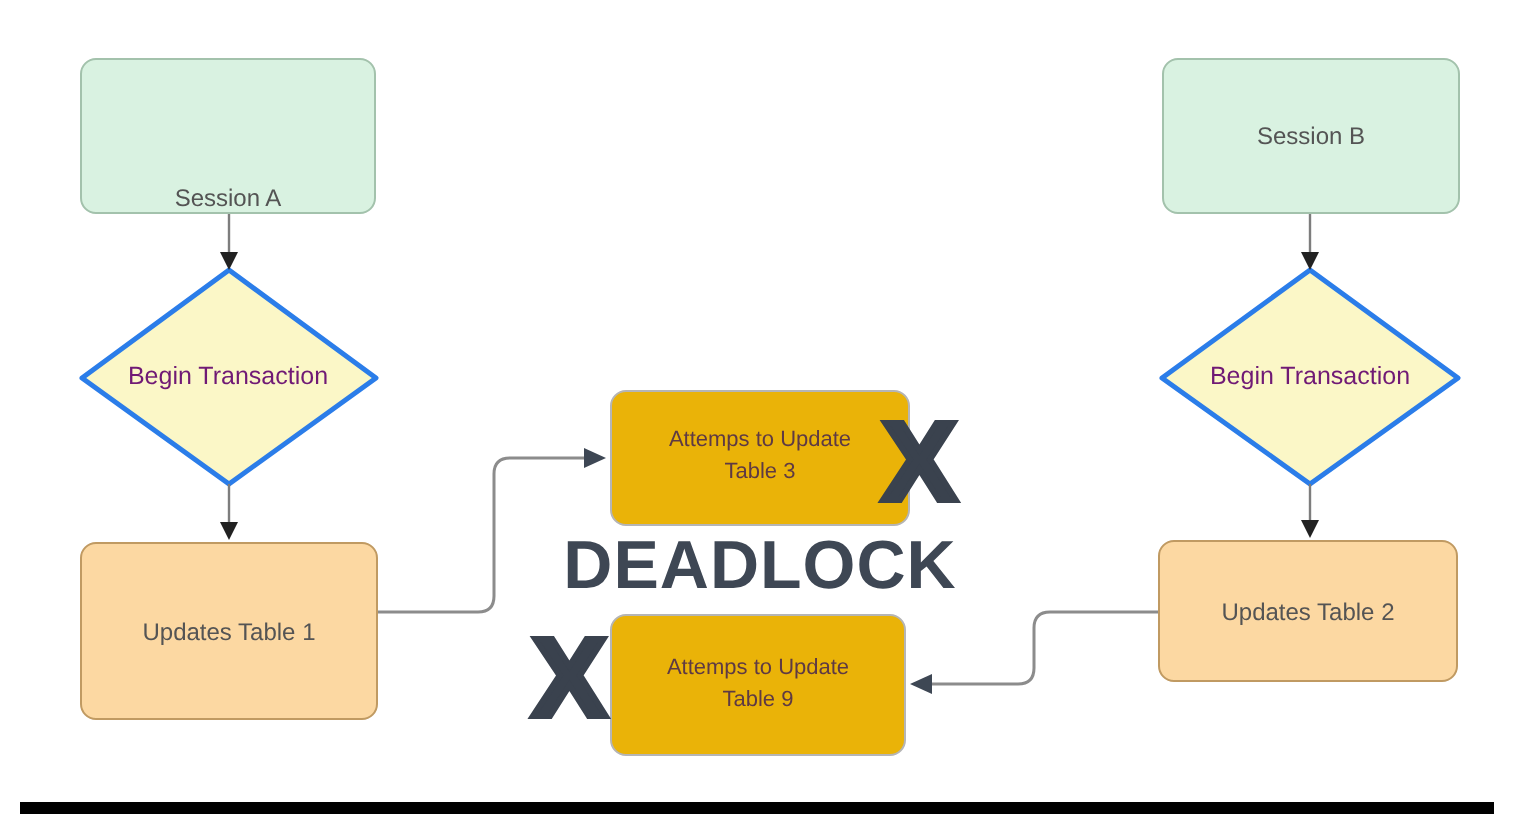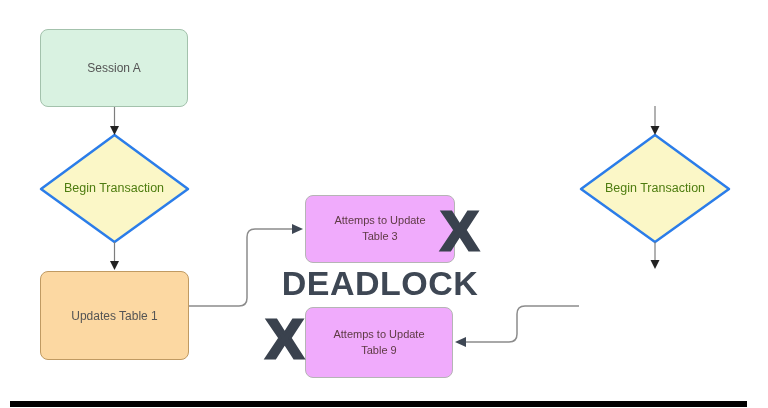--- a/index.html
+++ b/index.html
@@ -14,47 +14,47 @@
     text-align: center;
     border-radius: 8px;
     font-size: 12px;
     color: #545454;
   }
   .session-node {
     background: #d9f2e1;
     border: 1.5px solid #a3c2ac;
     width: 148px; height: 78px;
   }
-  .session-a { left: 40px; top: 29px; }
+  .session-a { left: 40px; top: 29px; align-items: flex-end; }
   .session-b { left: 581px; top: 29px; width: 149px; }
 
   .updates-node {
     background: #fcd8a2;
     border: 1.5px solid #c09a62;
   }
   .updates-1 { left: 40px; top: 271px; width: 149px; height: 89px; }
   .updates-2 { left: 579px; top: 270px; width: 150px; height: 71px; }
 
   .attempt-node {
-    background: #f0abfc;
+    background: #eab308;
     border: 1px solid #b5b5b5;
     color: #5e3a44;
     font-size: 11px;
     line-height: 1.45;
     flex-direction: column;
   }
   .attempt-top { left: 305px; top: 195px; width: 150px; height: 68px; }
   .attempt-bottom { left: 305px; top: 307px; width: 148px; height: 71px; }
 
   .diamond-label {
     position: absolute;
     width: 140px;
     text-align: center;
     font-size: 12.5px;
-    color: #4d7c0f;
+    color: #701a75;
     pointer-events: none;
   }
   .diamond-label-a { left: 44px; top: 181px; }
   .diamond-label-b { left: 585px; top: 181px; }
 
   .deadlock-text {
     position: absolute;
     left: 280px; top: 264px; width: 200px;
     text-align: center;
     font-size: 34px;
@@ -108,28 +108,34 @@
     <polygon points="303,229 292,224 292,234" fill="#3e4754"></polygon>
 
     <path d="M579,306 H525 Q517,306 517,314 V334 Q517,342 509,342 H466" fill="none" stroke="#8c8c8c" stroke-width="1.5"></path>
     <polygon points="455,342 466,337 466,347" fill="#3e4754"></polygon>
   </svg>
 
   <div class="node session-node session-a">
     <span>Session A</span>
   </div>
 
+  <div class="node session-node session-b">
+    <span>Session B</span>
+  </div>
 
   <div class="diamond-label diamond-label-a">Begin Transaction</div>
   <div class="diamond-label diamond-label-b">Begin Transaction</div>
 
   <div class="node updates-node updates-1">
     <span>Updates Table 1</span>
   </div>
 
+  <div class="node updates-node updates-2">
+    <span>Updates Table 2</span>
+  </div>
 
   <div class="node attempt-node attempt-top">
     <span>Attemps to Update</span>
     <span>Table 3</span>
   </div>
 
   <div class="node attempt-node attempt-bottom">
     <span>Attemps to Update</span>
     <span>Table 9</span>
   </div>

